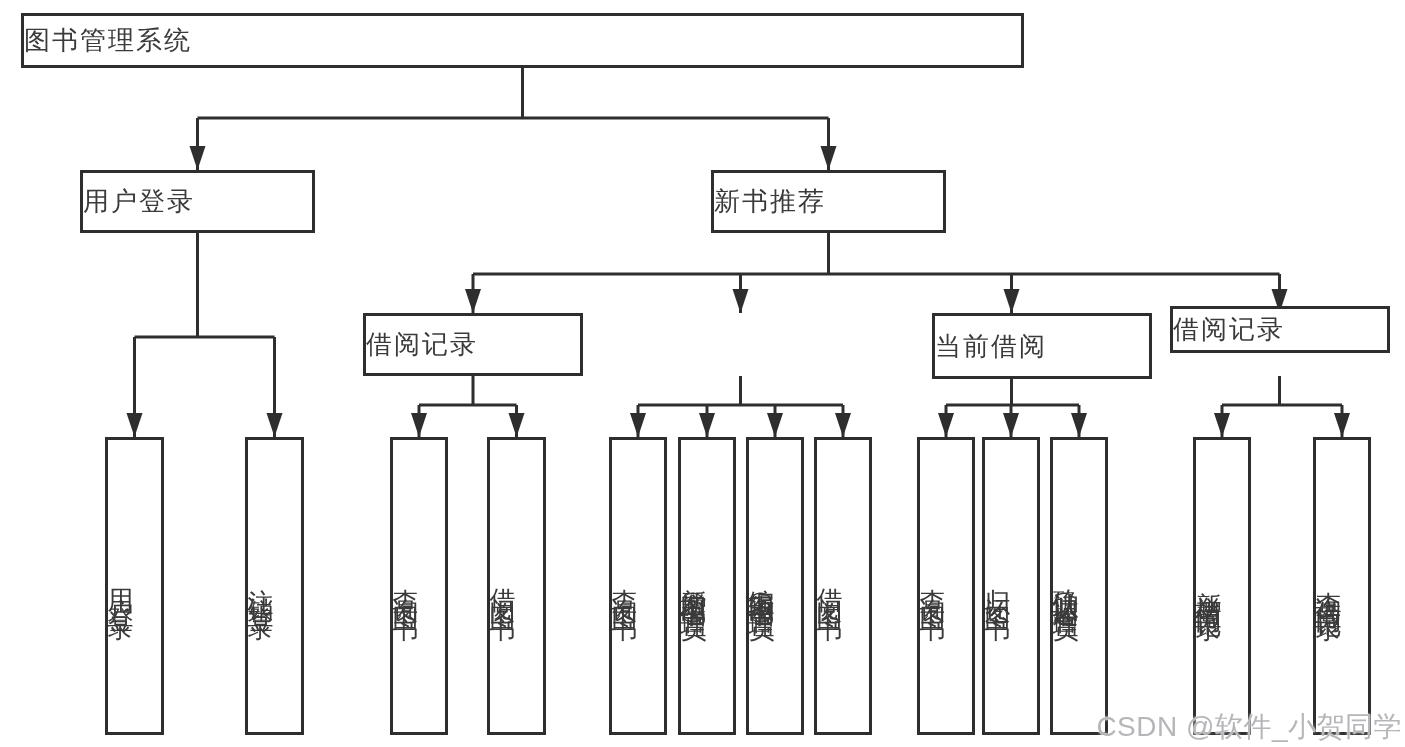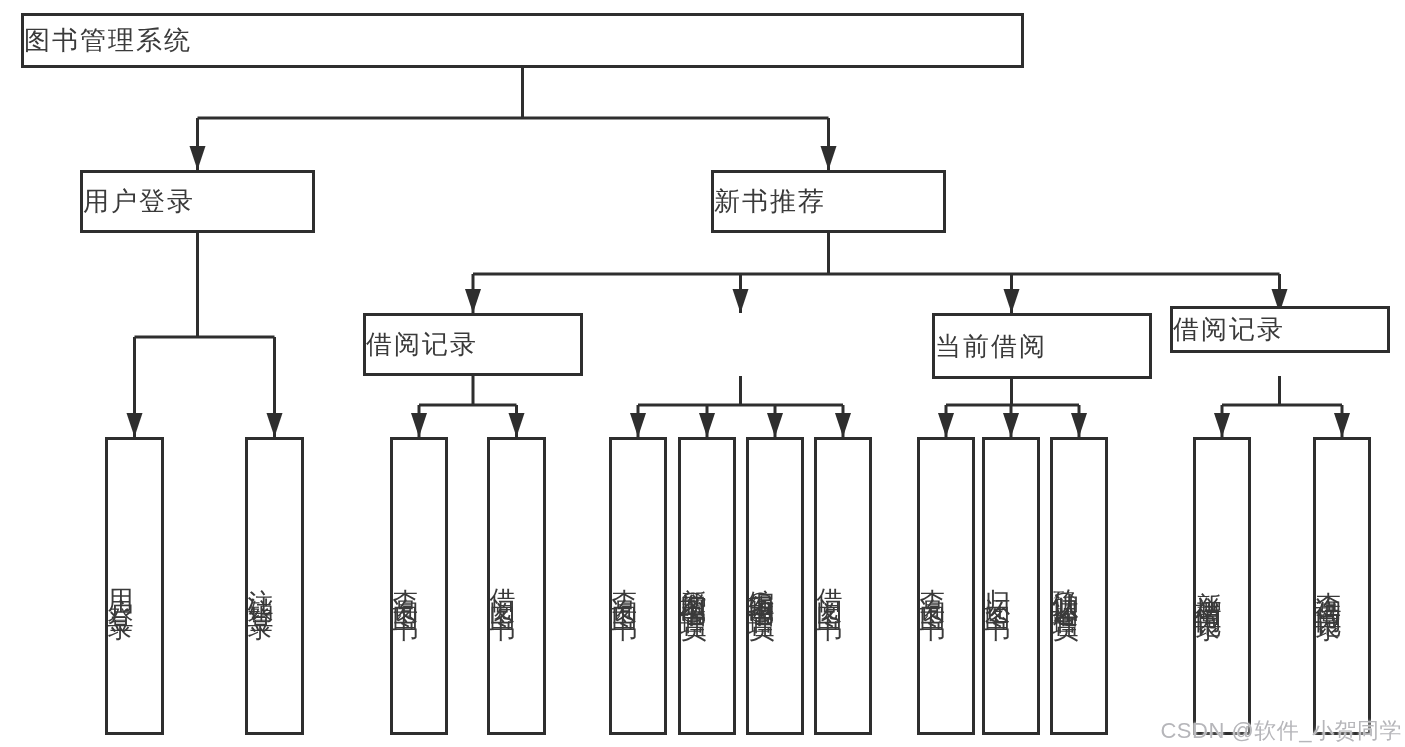--- a/index.html
+++ b/index.html
@@ -32,21 +32,21 @@
     font-size: 26px;
     line-height: 1;
   }
   .gap9 { letter-spacing: 9px; }
   .gap5 { letter-spacing: 5px; }
   .gap4 { letter-spacing: 4px; }
   .watermark {
     position: absolute;
     right: 3px;
     bottom: 1px;
-    font-size: 22px;
+    font-size: 28px;
     color: #b6b6ba;
     letter-spacing: 0.5px;
     white-space: nowrap;
     text-shadow: 0 0 3px #ffffff, 0 0 1px #ffffff;
   }
 </style>
 </head>
 <body>
 
 <div class="stage">

